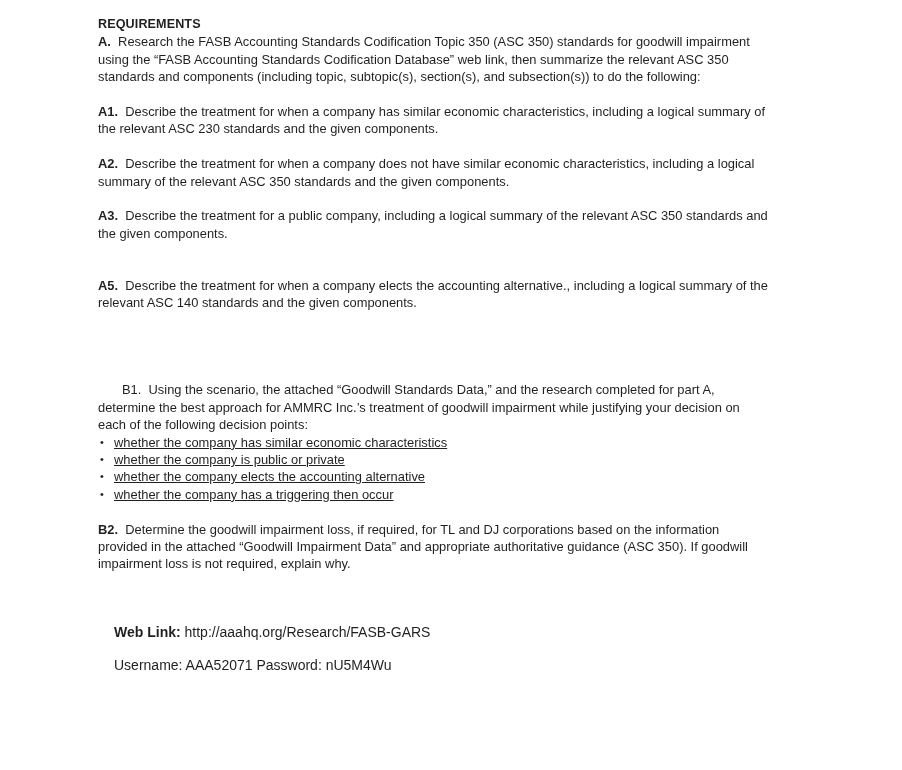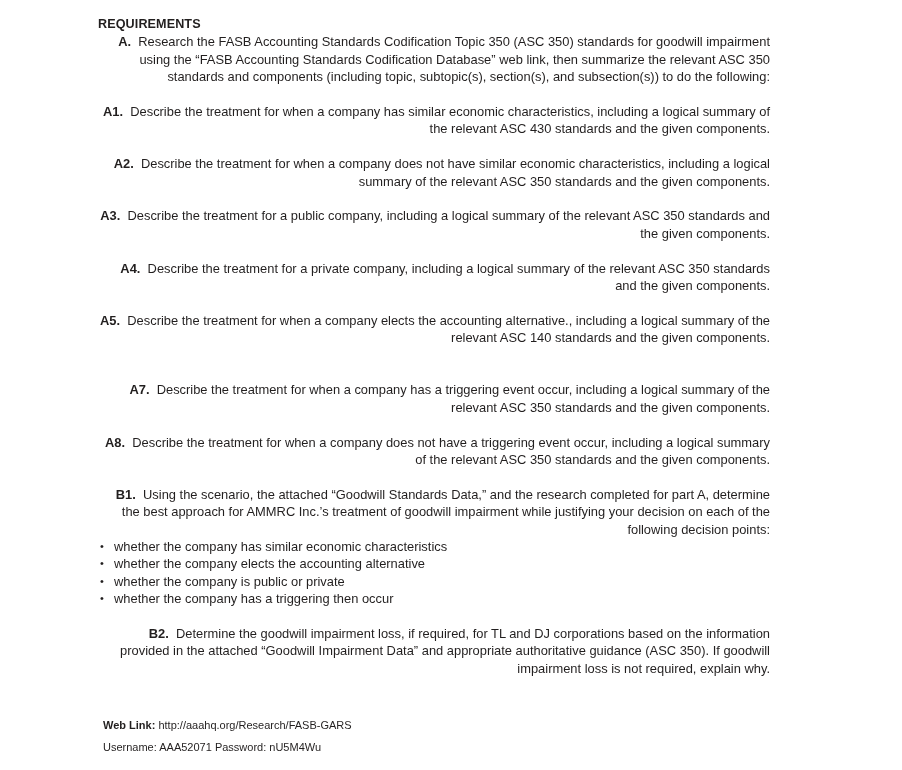--- a/index.html
+++ b/index.html
@@ -30,110 +30,109 @@
     font-size: 12.6px;
     font-weight: bold;
     line-height: 17.4px;
     letter-spacing: 0.1px;
     margin: 0 0 0 0;
   }
   .para {
     font-size: 12.9px;
     line-height: 17.4px;
     margin: 0;
-    text-align: right;
+    text-align: left;
   }
   .para .lbl {
     font-weight: bold;
   }
   .para .lbl-plain {
-    font-weight: bold;
+    font-weight: normal;
+    margin-left: 24px;
   }
   .gap {
     height: 17.4px;
   }
   .gap-lg {
     height: 35px;
   }
   ul.bullets {
     list-style: none;
     margin: 0;
     padding: 0;
   }
   ul.bullets li {
     font-size: 12.9px;
     line-height: 17.4px;
     position: relative;
     padding-left: 16px;
+    text-decoration: underline;
   }
   ul.bullets li::before {
     content: "\2022";
     position: absolute;
     left: 2px;
     top: 0;
     font-size: 11px;
   }
   .footer-line {
-    font-size: 11px;
+    font-size: 14px;
     line-height: 17.2px;
-    margin: 5px;
+    margin: 16px;
   }
   .footer-line .lbl {
     font-weight: bold;
   }
 </style>
 </head>
 <body>
 
 <div class="page">
   <div class="doc">
 
     <div class="heading">REQUIREMENTS</div>
 
     <p class="para"><span class="lbl">A.</span>&nbsp; <span>Research the FASB Accounting Standards Codification Topic 350 (ASC 350) standards for goodwill impairment using the “FASB Accounting Standards Codification Database” web link, then summarize the relevant ASC 350 standards and components (including topic, subtopic(s), section(s), and subsection(s)) to do the following:</span></p>
 
     <div class="gap"></div>
 
-    <p class="para"><span class="lbl">A1.</span>&nbsp; <span>Describe the treatment for when a company has similar economic characteristics, including a logical summary of the relevant ASC 430 standards and the given components.</span></p>
+    <p class="para"><span class="lbl">A1.</span>&nbsp; <span>Describe the treatment for when a company has similar economic characteristics, including a logical summary of the relevant ASC 230 standards and the given components.</span></p>
 
     <div class="gap"></div>
 
     <p class="para"><span class="lbl">A2.</span>&nbsp; <span>Describe the treatment for when a company does not have similar economic characteristics, including a logical summary of the relevant ASC 350 standards and the given components.</span></p>
 
     <div class="gap"></div>
 
     <p class="para"><span class="lbl">A3.</span>&nbsp; <span>Describe the treatment for a public company, including a logical summary of the relevant ASC 350 standards and the given components.</span></p>
 
     <div class="gap"></div>
 
-    <p class="para"><span class="lbl">A4.</span>&nbsp; <span>Describe the treatment for a private company, including a logical summary of the relevant ASC 350 standards and the given components.</span></p>
 
     <div class="gap"></div>
 
     <p class="para"><span class="lbl">A5.</span>&nbsp; <span>Describe the treatment for when a company elects the accounting alternative., including a logical summary of the relevant ASC 140 standards and the given components.</span></p>
 
     <div class="gap"></div>
 
 
     <div class="gap"></div>
 
-    <p class="para"><span class="lbl">A7.</span>&nbsp; <span>Describe the treatment for when a company has a triggering event occur, including a logical summary of the relevant ASC 350 standards and the given components.</span></p>
 
     <div class="gap"></div>
 
-    <p class="para"><span class="lbl">A8.</span>&nbsp; <span>Describe the treatment for when a company does not have a triggering event occur, including a logical summary of the relevant ASC 350 standards and the given components.</span></p>
 
     <div class="gap"></div>
 
     <p class="para"><span class="lbl-plain">B1.</span>&nbsp; <span>Using the scenario, the attached “Goodwill Standards Data,” and the research completed for part A, determine the best approach for AMMRC Inc.’s treatment of goodwill impairment while justifying your decision on each of the following decision points:</span></p>
 
     <ul class="bullets">
       <li>whether the company has similar economic characteristics</li>
+      <li>whether the company is public or private</li>
       <li>whether the company elects the accounting alternative</li>
-      <li>whether the company is public or private</li>
       <li>whether the company has a triggering then occur</li>
     </ul>
 
     <div class="gap"></div>
 
     <p class="para"><span class="lbl">B2.</span>&nbsp; <span>Determine the goodwill impairment loss, if required, for TL and DJ corporations based on the information provided in the attached “Goodwill Impairment Data” and appropriate authoritative guidance (ASC 350). If goodwill impairment loss is not required, explain why.</span></p>
 
     <div class="gap-lg"></div>
 
     <p class="footer-line"><span class="lbl">Web Link:</span> <span>http://aaahq.org/Research/FASB-GARS</span></p>

